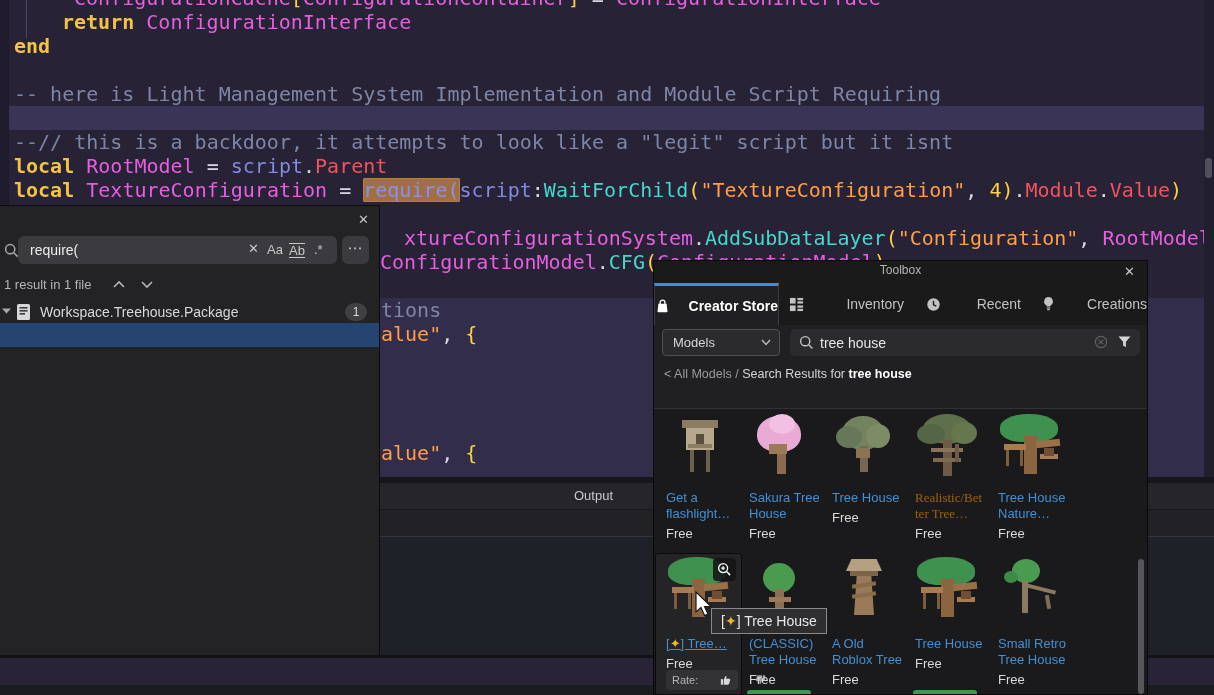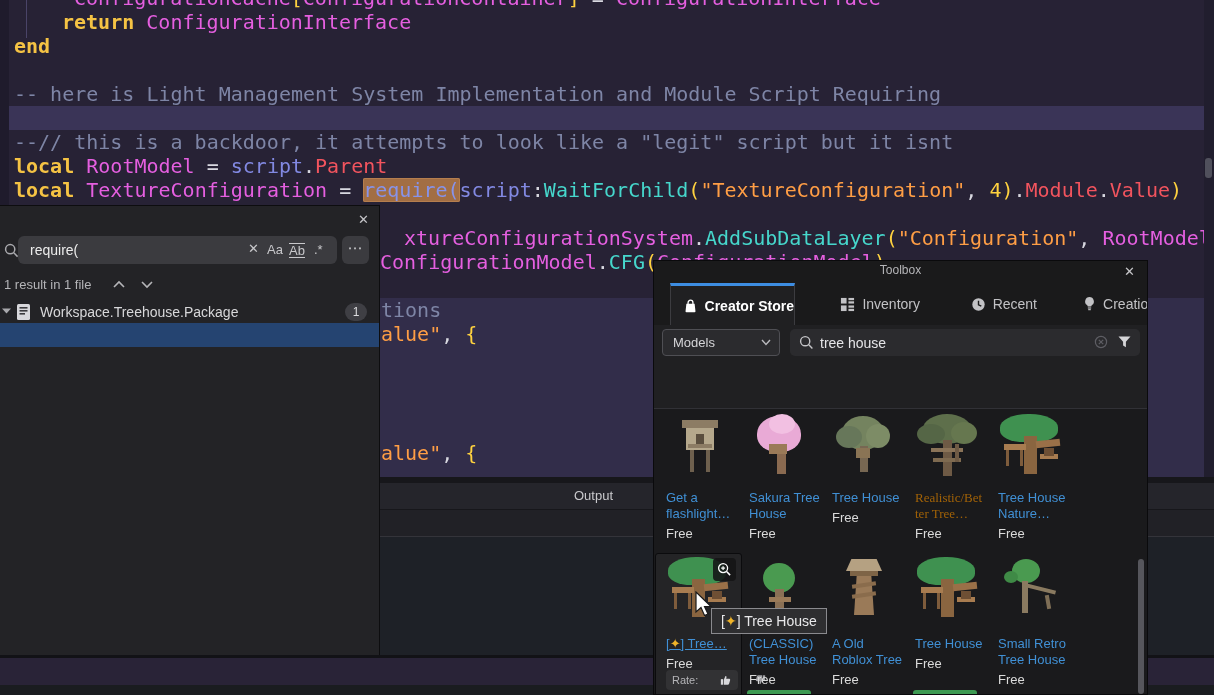--- a/index.html
+++ b/index.html
@@ -64,22 +64,22 @@
               color:#dcdcde;font-size:12px;text-align:center;line-height:18px;}
   .find-match-row{position:absolute;left:0;top:117px;width:100%;height:24px;background:#254471;
                   font-size:14px;line-height:24px;white-space:pre;overflow:hidden;}
   .match-inner{position:absolute;left:32px;top:0;}
   
   #toolbox{position:absolute;left:653px;top:260px;width:495px;height:435px;background:#202022;
            border:1px solid #0a0a0c;box-sizing:border-box;overflow:hidden;}
   .tb-strip{position:absolute;left:0;top:0;width:100%;height:64px;background:#1a1a1b;}
   .tb-title{position:absolute;left:0;top:2px;width:100%;text-align:center;font-size:12px;color:#b5b5b8;}
   .tb-close{position:absolute;right:12px;top:3px;font-size:13px;color:#c8c8cb;}
-  .tb-tab{position:absolute;top:22px;height:42px;display:flex;align-items:center;justify-content:flex-end;gap:7px;
-          font-size:14px;color:#c2c2c5;box-sizing:border-box;margin-left:16px;}
+  .tb-tab{position:absolute;top:22px;height:42px;display:flex;align-items:center;justify-content:space-between;gap:7px;
+          font-size:14px;color:#c2c2c5;box-sizing:border-box;}
   .tb-tab.active{background:#202022;border:1px solid #3c3c40;border-bottom:none;border-top:3px solid #3d8de2;
                  color:#fff;font-weight:bold;}
   .tb-dropdown{position:absolute;left:8px;top:68px;width:118px;height:27px;background:#2b2b2e;
                border:1px solid #4f4f54;border-radius:4px;box-sizing:border-box;
                font-size:13px;color:#d5d5d8;line-height:25px;padding-left:10px;}
   .tb-dd-chev{position:absolute;right:8px;top:9px;}
   .tb-search{position:absolute;left:136px;top:68px;width:350px;height:27px;background:#2b2b2e;border-radius:5px;}
   .tb-search-input{position:absolute;left:30px;top:1px;width:240px;height:25px;background:transparent;border:none;
                    outline:none;color:#e5e5e8;font-size:14px;font-family:"Liberation Sans",sans-serif;padding:0;}
   .tb-crumb{position:absolute;left:10px;top:106px;font-size:12.5px;color:#9a9aa0;}
@@ -266,20 +266,21 @@
             <line x1="9.2" y1="4.8" x2="4.8" y2="9.2" stroke="#5e5e64" stroke-width="1.2"></line>
           </svg>
       </span>
       <span style="position:absolute;right:8px;top:6px">
         <svg width="15" height="14" viewBox="0 0 15 14">
             <path d="M1.5 1.5h12l-4.6 5.3v5.4l-2.8-1.7V6.8z" fill="#d5d5d8"></path>
           </svg>
       </span>
     </div>
 
+    <div class="tb-crumb"><span>&lt; All Models /</span><span class="mid"> Search Results for </span><b>tree house</b></div>
 
     <div class="tb-results">
         <div style="position: absolute; left: 10px; top: 5px; width: 80px; height: 120px;">
           <div class="thumb" style="position: absolute; left: 2px; top: 0px; width: 66px; height: 62px;">
             <div style="position: absolute; left: 24px; top: 34px; width: 4px; height: 24px; background: rgb(110, 96, 78);"></div>
             <div style="position: absolute; left: 40px; top: 34px; width: 4px; height: 24px; background: rgb(110, 96, 78);"></div>
             <div style="position: absolute; left: 20px; top: 12px; width: 28px; height: 24px; background: rgb(181, 168, 140);"></div>
             <div style="position: absolute; left: 16px; top: 6px; width: 36px; height: 8px; background: rgb(140, 124, 100);"></div>
             <div style="position: absolute; left: 30px; top: 20px; width: 8px; height: 10px; background: rgb(90, 78, 62);"></div>
             <div style="position: absolute; left: 22px; top: 30px; width: 24px; height: 4px; background: rgb(140, 124, 100);"></div>

